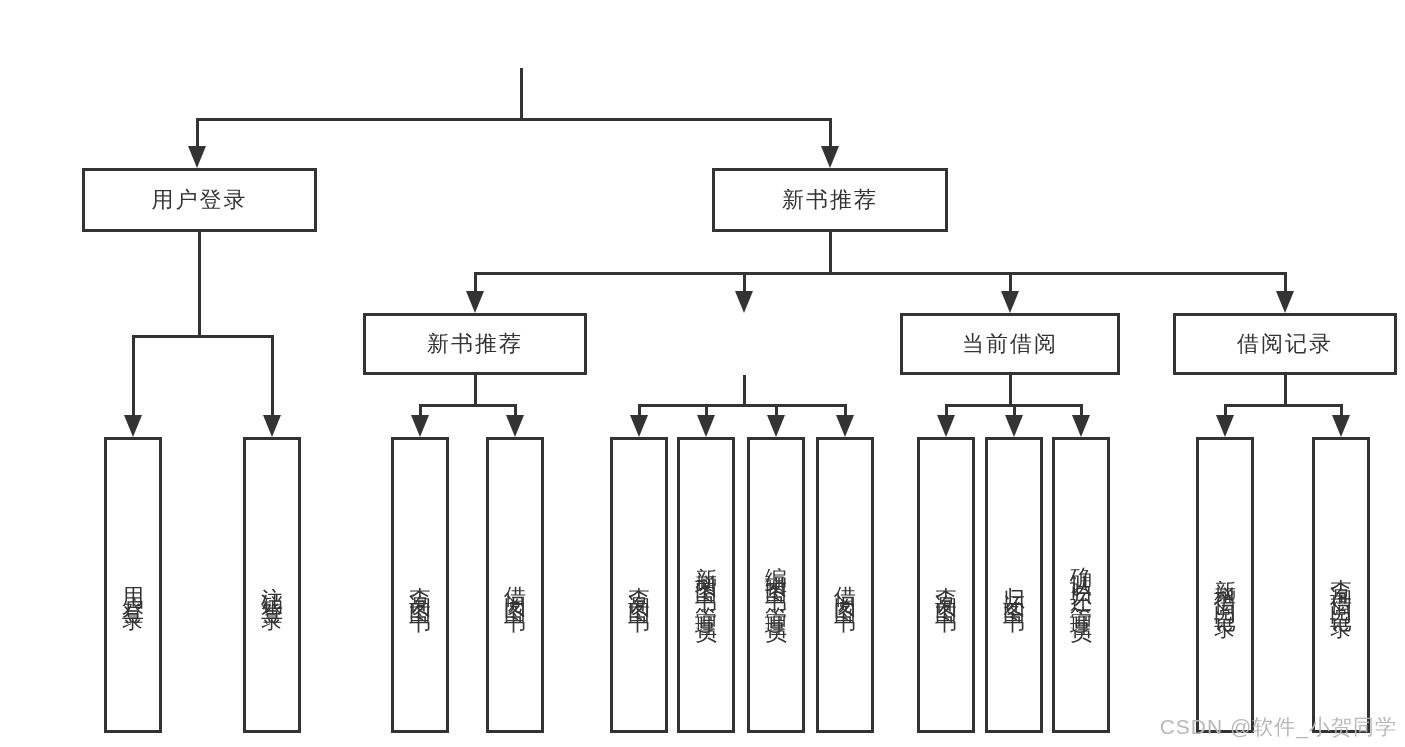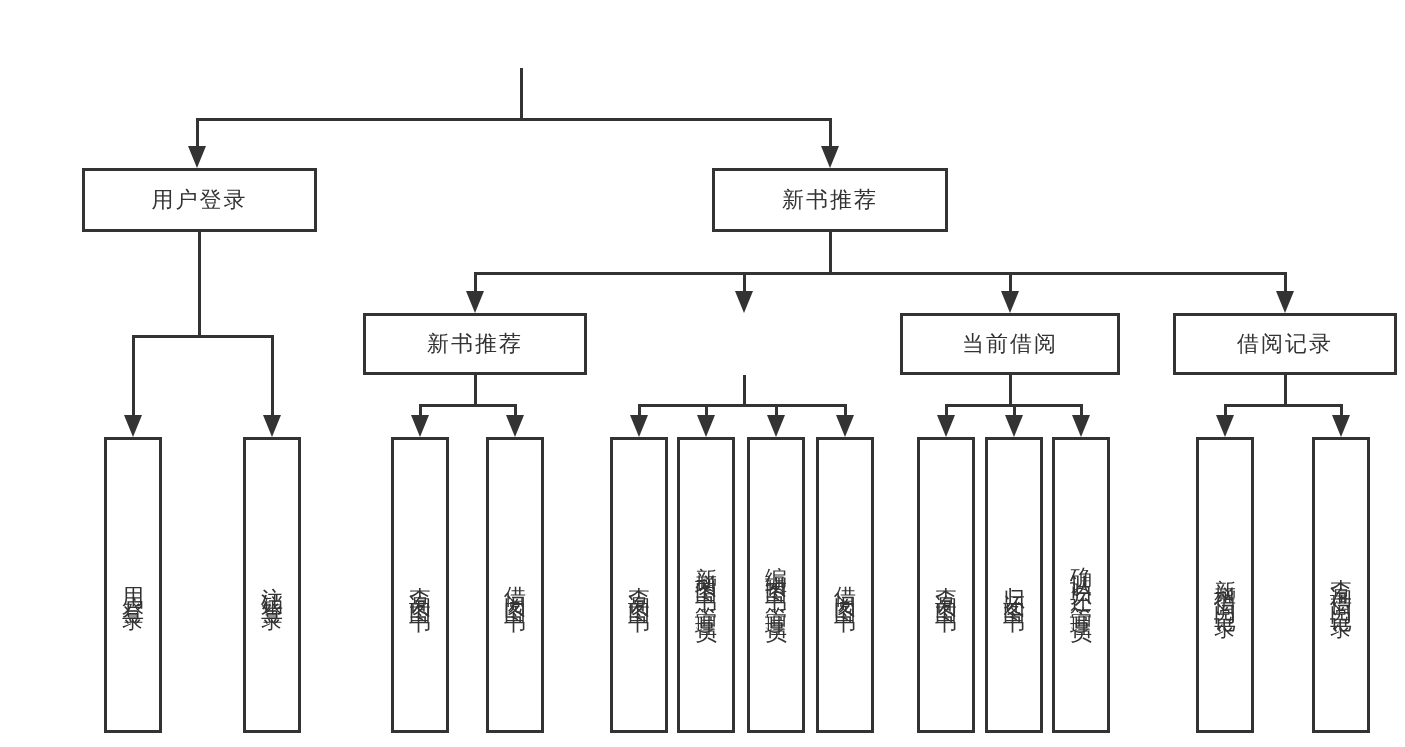--- a/index.html
+++ b/index.html
@@ -172,14 +172,15 @@
     <span>确认归还（管理员）</span>
   </div>
 
   <div class="box leaf" style="left:1196px;top:437px;width:58px;height:296px">
     <span>新增借阅记录</span>
   </div>
   <div class="box leaf" style="left:1312px;top:437px;width:58px;height:296px">
     <span>查询借阅记录</span>
   </div>
 
+  <div class="watermark">CSDN @软件_小贺同学</div>
 
 </div>
 
 </body></html>

